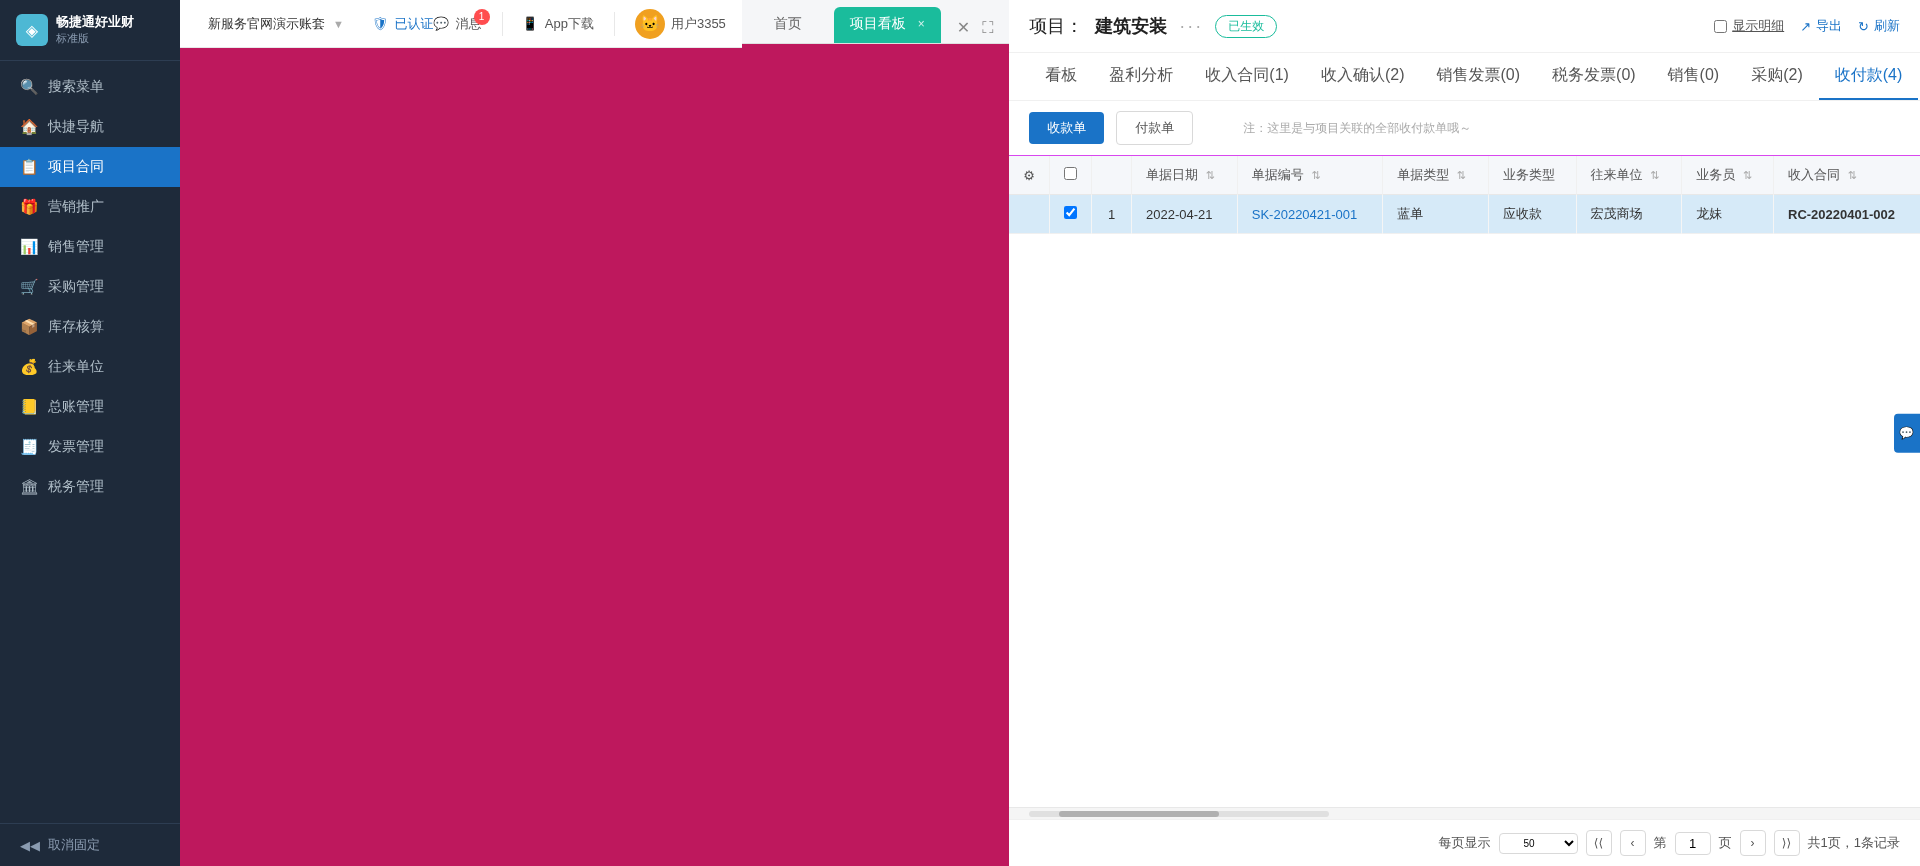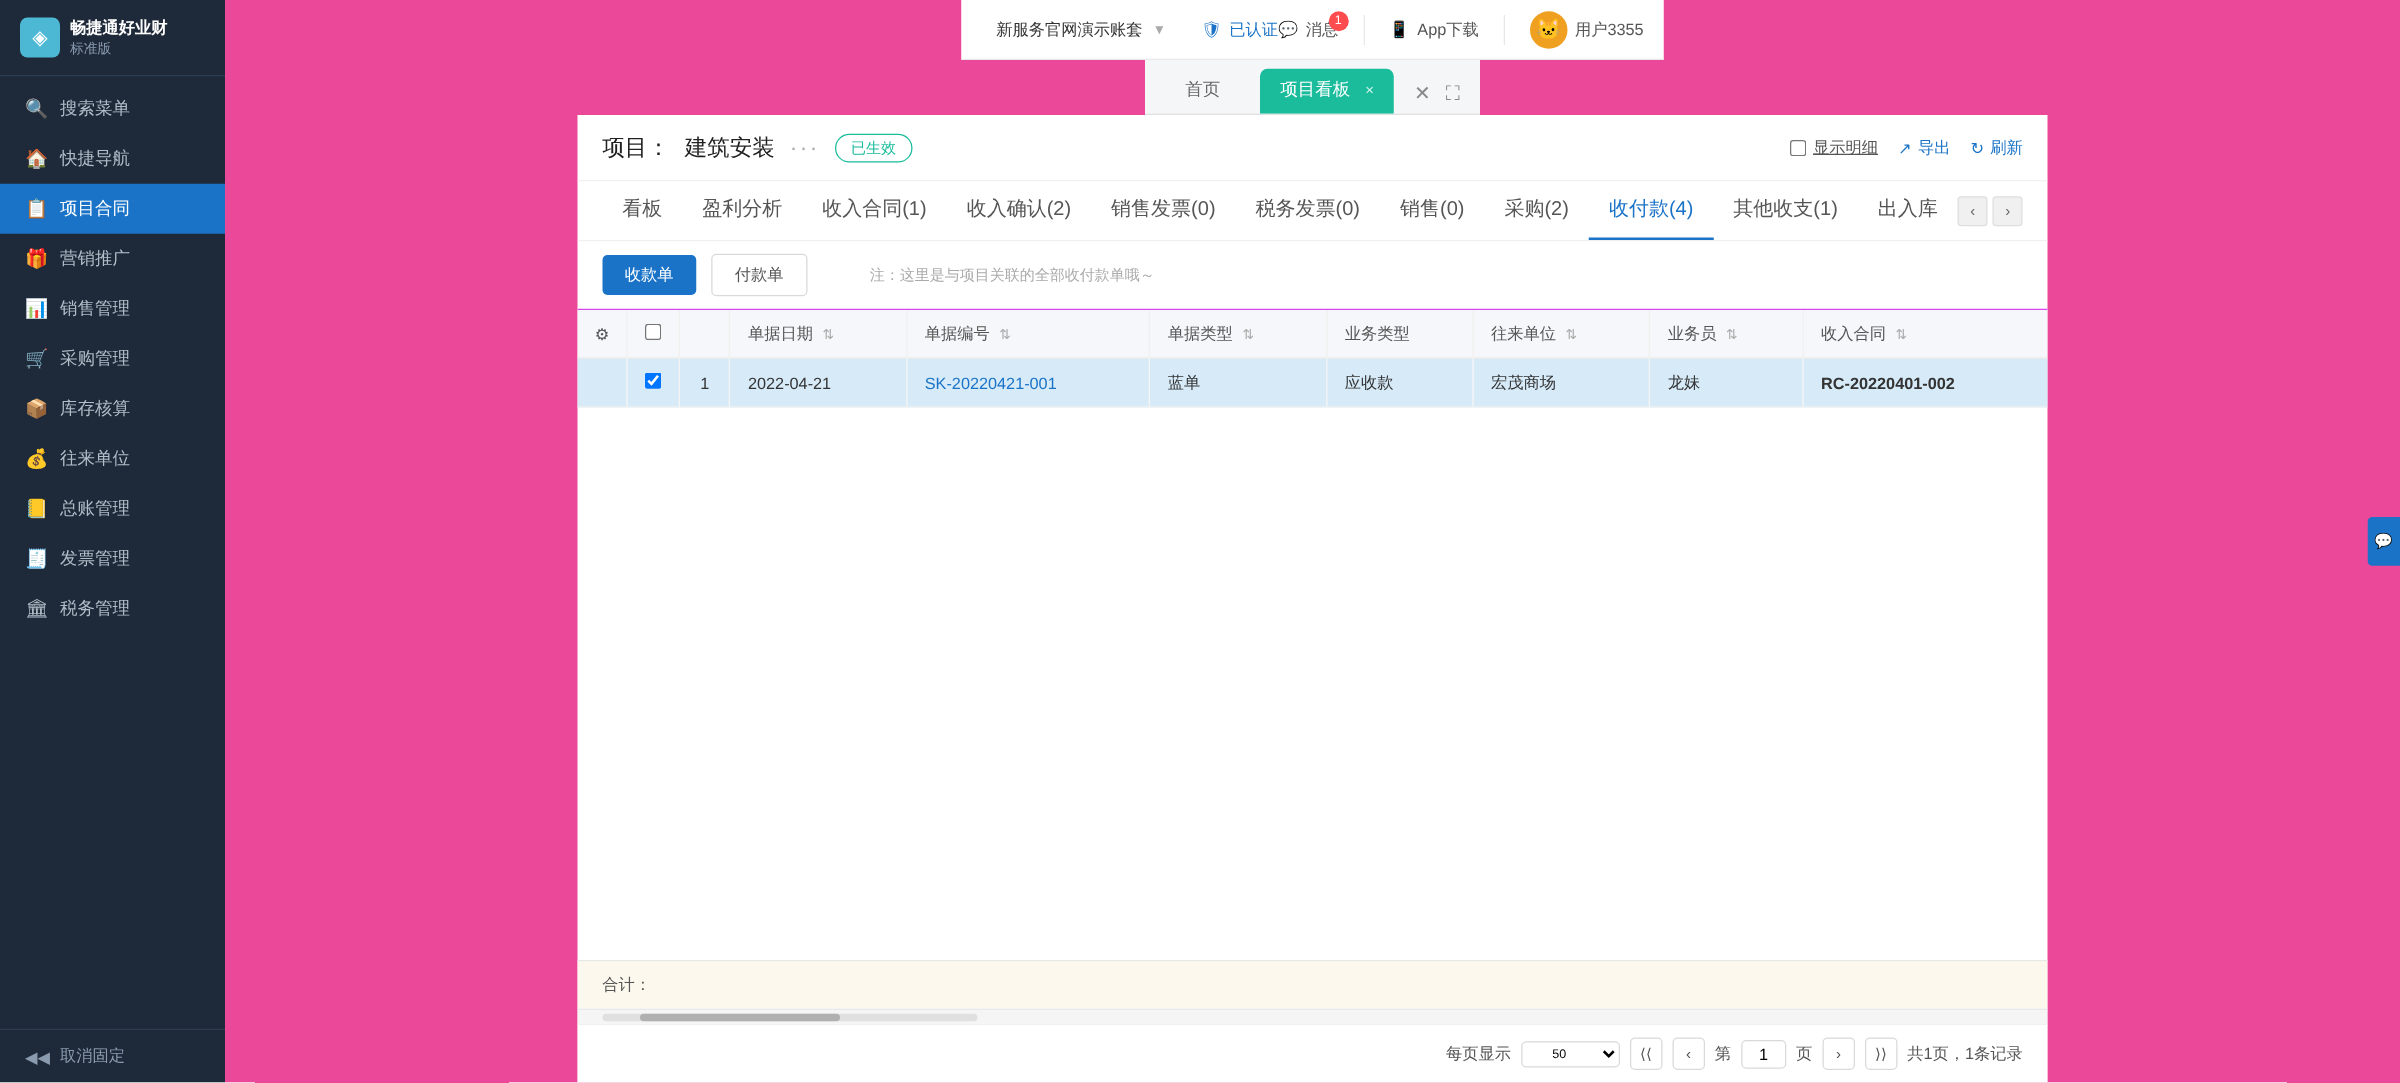--- a/index.html
+++ b/index.html
@@ -58,24 +58,22 @@
       align-items: center;
       gap: 8px;
       border-top: 1px solid #2d3d52;
       font-size: 13px;
     }
 
     
     .main-area {
       flex: 1;
       display: flex;
-      flex-direction: column;
-      background: #ec4899;
+      background: #be185d;
       overflow: hidden;
-      align-items: center;
     }
 
     
     .topbar {
       height: 48px;
       background: white;
       display: flex;
       align-items: center;
       padding: 0 16px;
       border-bottom: 1px solid #e8e8e8;
@@ -191,21 +189,21 @@
     }
 
     
     .project-header {
       display: flex;
       align-items: center;
       padding: 14px 20px;
       border-bottom: 1px solid #f0f0f0;
       gap: 12px;
     }
-    .project-title { font-size: 18px; font-weight: normal; color: #222; }
+    .project-title { font-size: 18px; font-weight: bold; color: #222; }
     .project-more { color: #aaa; cursor: pointer; font-size: 18px; letter-spacing: 2px; }
     .status-badge {
       border: 1px solid #1abc9c;
       color: #1abc9c;
       padding: 2px 12px;
       border-radius: 12px;
       font-size: 12px;
     }
     .header-actions {
       margin-left: auto;
@@ -687,23 +685,20 @@
               <span>龙妹</span>
             </td>
             <td>
               <span>RC-20220401-002</span>
             </td>
           </tr>
         </tbody>
       </table>
     </div>
 
-    <div class="summary-row">
-      <span>合计：</span>
-    </div>
 
     <div class="scrollbar-area">
       <div class="scroll-track">
         <div class="scroll-thumb"></div>
       </div>
     </div>
 
     <div class="pagination">
       <span>每页显示</span>
       <select class="page-size-select">

